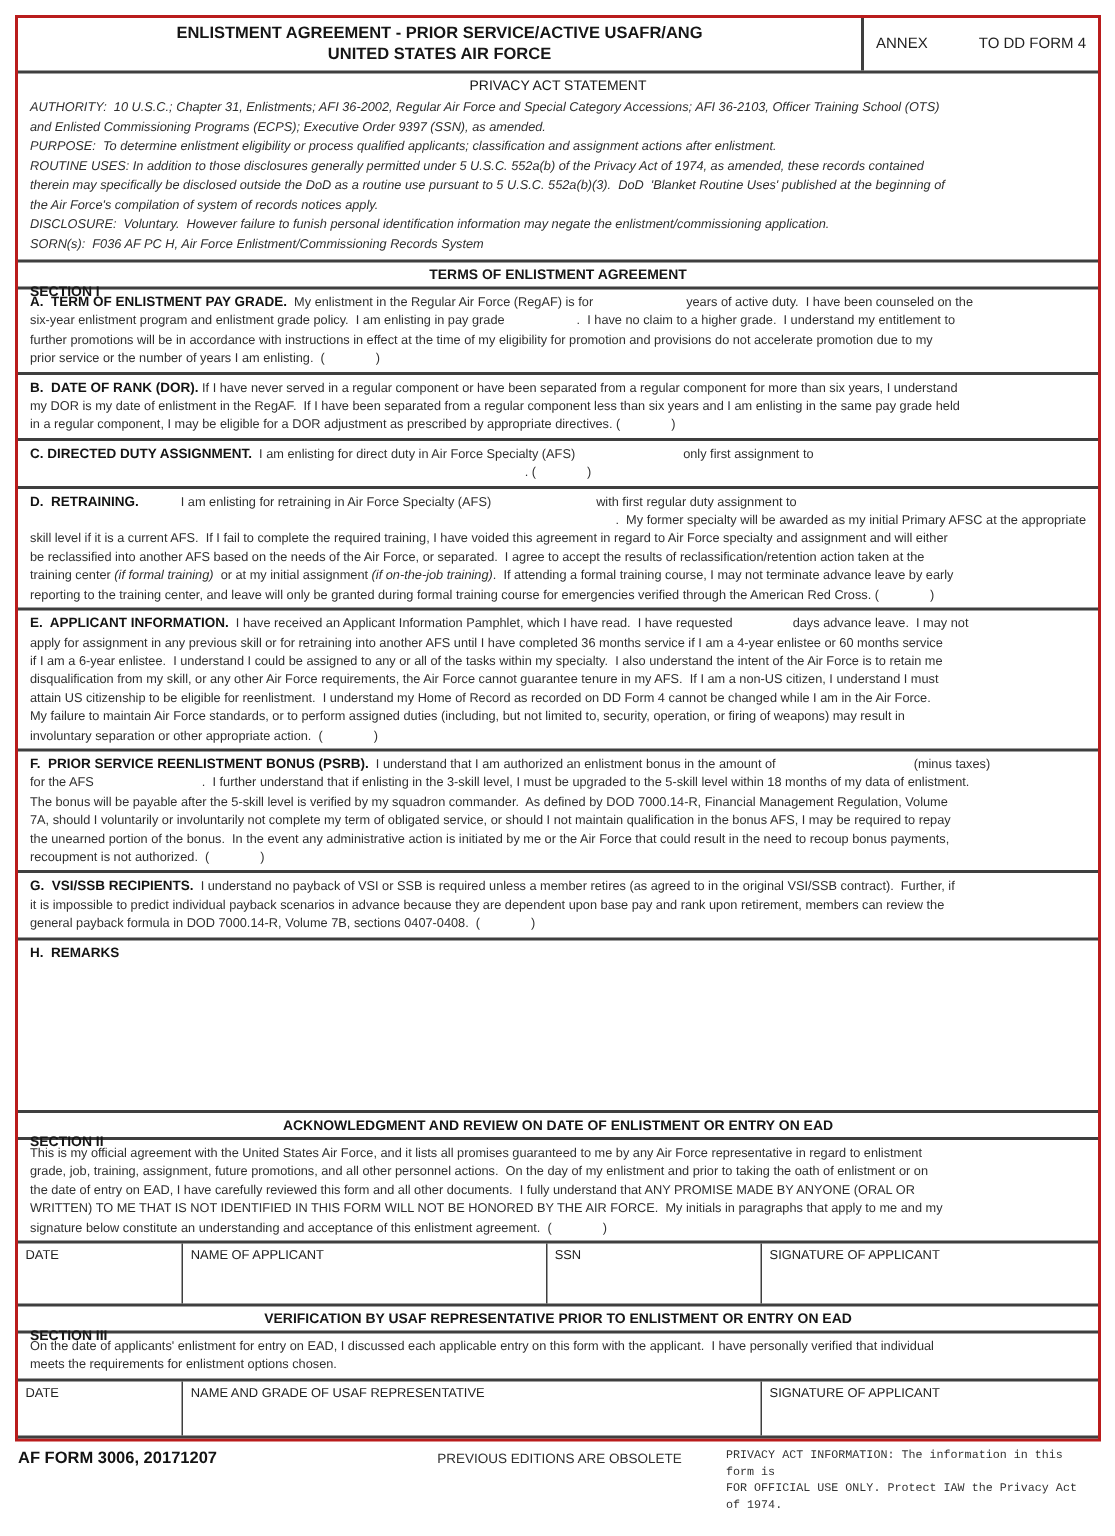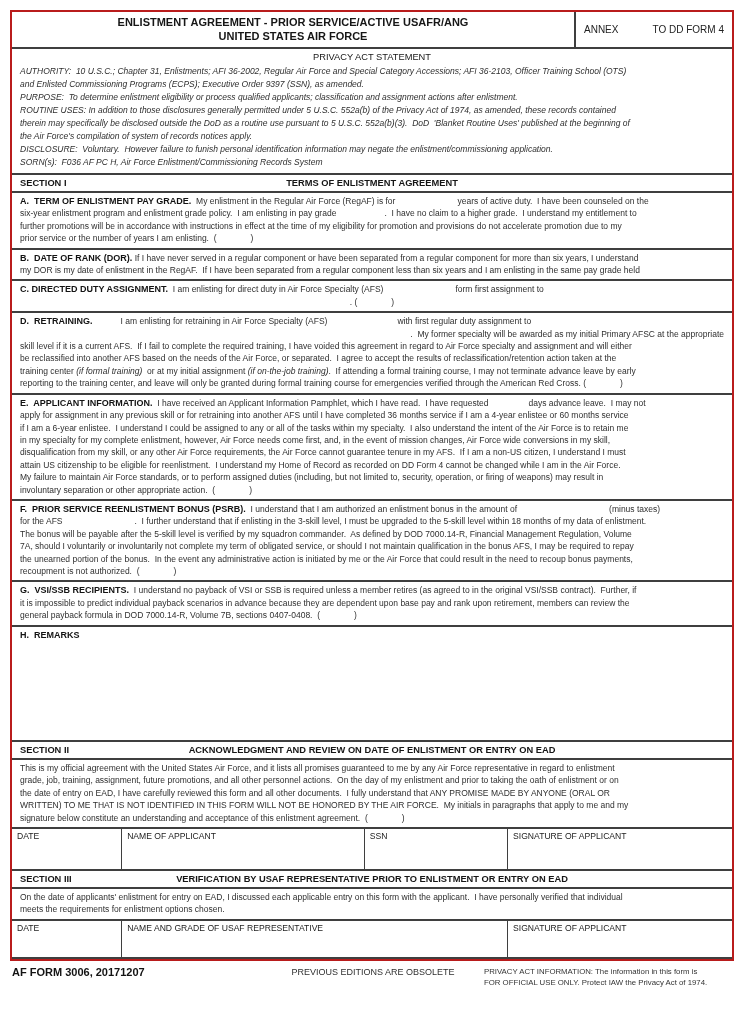--- a/index.html
+++ b/index.html
@@ -14,21 +14,21 @@
     align-items:center; padding:0 8px; font-size:10px; color:#222; }
   .hdr-annex .spacer { flex:1; }
 
   .privacy { padding:2px 8px 4px; border-bottom:2px solid #3f3f3f; }
   .privacy-title { text-align:center; font-weight:normal; font-size:9.3px;
     margin:1px 0 3px; color:#161616; }
   .privacy-lines .fline { font-style:italic; font-size:8.5px; line-height:13px; }
 
   .sec-bar { position:relative; border-bottom:2px solid #3f3f3f; font-weight:bold;
     font-size:9.3px; padding:3px 8px; color:#161616; }
-  .sec-bar .bar-label { position:absolute; left:8px; top:3px; }
+  .sec-bar .bar-label { position:absolute; left:8px; top:14px; }
   .sec-bar .bar-title { display:block; text-align:center; }
 
   .para { padding:2px 8px 3px; border-bottom:2px solid #3f3f3f; overflow:hidden; }
   .fline { font-size:8.5px; line-height:12.4px; white-space:pre; }
   .a-c { text-align:center; }
   .a-r { text-align:right; }
   .s-b { font-weight:bold; font-size:9px; color:#131313; }
   .s-i { font-style:italic; }
   .gap { display:inline-block; height:8px; }
 
@@ -39,21 +39,21 @@
     color:#222; }
   .sig-cell:last-child { border-right:none; }
   .t2 .sig-cell { height:40px; }
   .t3 .sig-cell { height:36px; }
   .w-date { width:15.3%; } .w-name2 { width:33.7%; } .w-ssn { width:19.9%; }
   .w-sig { width:31.1%; } .w-name3 { width:53.6%; }
 
   .footer { display:flex; align-items:flex-start; margin:5px 12px 0 12px; }
   .footer-id { font-weight:bold; font-size:11px; width:250px; color:#131313; }
   .footer-center { flex:1; text-align:center; font-size:9px; padding-top:1px; }
-  .footer-right { width:247px; font-size:7.8px; line-height:11px; color:#333; }
+  .footer-right { width:247px; font-size:7.8px; line-height:11px; color:#333;font-family:Liberation Mono, monospace; }
 </style>
 </head>
 <body>
 
 <div class="form">
 
   <div class="hdr-row">
     <div class="hdr-title">
       <div>ENLISTMENT AGREEMENT - PRIOR SERVICE/ACTIVE USAFR/ANG</div>
       <div>UNITED STATES AIR FORCE</div>
@@ -86,38 +86,38 @@
 
   <div class="para">
       <div class="fline"><span class="s-b">A.  TERM OF ENLISTMENT PAY GRADE.</span><span>  My enlistment in the Regular Air Force (RegAF) is for</span><span class="gap" style="width: 62px;"></span><span>years of active duty.  I have been counseled on the</span></div>
       <div class="fline"><span>six-year enlistment program and enlistment grade policy.  I am enlisting in pay grade</span><span class="gap" style="width: 48px;"></span><span>.  I have no claim to a higher grade.  I understand my entitlement to</span></div>
       <div class="fline"><span>further promotions will be in accordance with instructions in effect at the time of my eligibility for promotion and provisions do not accelerate promotion due to my</span></div>
       <div class="fline"><span>prior service or the number of years I am enlisting.  (</span><span class="gap" style="width: 34px;"></span><span>)</span></div>
     </div>
   <div class="para">
       <div class="fline"><span class="s-b">B.  DATE OF RANK (DOR).</span><span> If I have never served in a regular component or have been separated from a regular component for more than six years, I understand</span></div>
       <div class="fline"><span>my DOR is my date of enlistment in the RegAF.  If I have been separated from a regular component less than six years and I am enlisting in the same pay grade held</span></div>
-    </div>
-  <div class="para">
-      <div class="fline"><span class="s-b">C. DIRECTED DUTY ASSIGNMENT.</span><span>  I am enlisting for direct duty in Air Force Specialty (AFS)</span><span class="gap" style="width: 72px;"></span><span>form first assignment to</span></div>
+      <div class="fline"><span>in a regular component, I may be eligible for a DOR adjustment as prescribed by appropriate directives. (</span><span class="gap" style="width: 34px;"></span><span>)</span></div>
+    </div>
+  <div class="para">
+      <div class="fline"><span class="s-b">C. DIRECTED DUTY ASSIGNMENT.</span><span>  I am enlisting for direct duty in Air Force Specialty (AFS)</span><span class="gap" style="width: 72px;"></span><span>only first assignment to</span></div>
       <div class="fline a-c"><span>. (</span><span class="gap" style="width: 34px;"></span><span>)</span></div>
     </div>
   <div class="para">
       <div class="fline"><span class="s-b">D.  RETRAINING.</span><span class="gap" style="width: 28px;"></span><span>I am enlisting for retraining in Air Force Specialty (AFS)</span><span class="gap" style="width: 70px;"></span><span>with first regular duty assignment to</span></div>
       <div class="fline a-r"><span>.  My former specialty will be awarded as my initial Primary AFSC at the appropriate</span></div>
       <div class="fline"><span>skill level if it is a current AFS.  If I fail to complete the required training, I have voided this agreement in regard to Air Force specialty and assignment and will either</span></div>
       <div class="fline"><span>be reclassified into another AFS based on the needs of the Air Force, or separated.  I agree to accept the results of reclassification/retention action taken at the</span></div>
       <div class="fline"><span>training center </span><span class="s-i">(if formal training)</span><span>  or at my initial assignment </span><span class="s-i">(if on-the-job training)</span><span>.  If attending a formal training course, I may not terminate advance leave by early</span></div>
       <div class="fline"><span>reporting to the training center, and leave will only be granted during formal training course for emergencies verified through the American Red Cross. (</span><span class="gap" style="width: 34px;"></span><span>)</span></div>
     </div>
   <div class="para">
       <div class="fline"><span class="s-b">E.  APPLICANT INFORMATION.</span><span>  I have received an Applicant Information Pamphlet, which I have read.  I have requested</span><span class="gap" style="width: 40px;"></span><span>days advance leave.  I may not</span></div>
       <div class="fline"><span>apply for assignment in any previous skill or for retraining into another AFS until I have completed 36 months service if I am a 4-year enlistee or 60 months service</span></div>
       <div class="fline"><span>if I am a 6-year enlistee.  I understand I could be assigned to any or all of the tasks within my specialty.  I also understand the intent of the Air Force is to retain me</span></div>
-      <div class="fline"><span>in my specialty for my complete enlistment, however, Air Force needs come first, and, in the event of mission changes, Air Force wide conversions in my skill,</span></div>
       <div class="fline"><span>disqualification from my skill, or any other Air Force requirements, the Air Force cannot guarantee tenure in my AFS.  If I am a non-US citizen, I understand I must</span></div>
       <div class="fline"><span>attain US citizenship to be eligible for reenlistment.  I understand my Home of Record as recorded on DD Form 4 cannot be changed while I am in the Air Force.</span></div>
       <div class="fline"><span>My failure to maintain Air Force standards, or to perform assigned duties (including, but not limited to, security, operation, or firing of weapons) may result in</span></div>
       <div class="fline"><span>involuntary separation or other appropriate action.  (</span><span class="gap" style="width: 34px;"></span><span>)</span></div>
     </div>
   <div class="para">
       <div class="fline"><span class="s-b">F.  PRIOR SERVICE REENLISTMENT BONUS (PSRB).</span><span>  I understand that I am authorized an enlistment bonus in the amount of</span><span class="gap" style="width: 92px;"></span><span>(minus taxes)</span></div>
       <div class="fline"><span>for the AFS</span><span class="gap" style="width: 72px;"></span><span>.  I further understand that if enlisting in the 3-skill level, I must be upgraded to the 5-skill level within 18 months of my data of enlistment.</span></div>
       <div class="fline"><span>The bonus will be payable after the 5-skill level is verified by my squadron commander.  As defined by DOD 7000.14-R, Financial Management Regulation, Volume</span></div>
       <div class="fline"><span>7A, should I voluntarily or involuntarily not complete my term of obligated service, or should I not maintain qualification in the bonus AFS, I may be required to repay</span></div>

